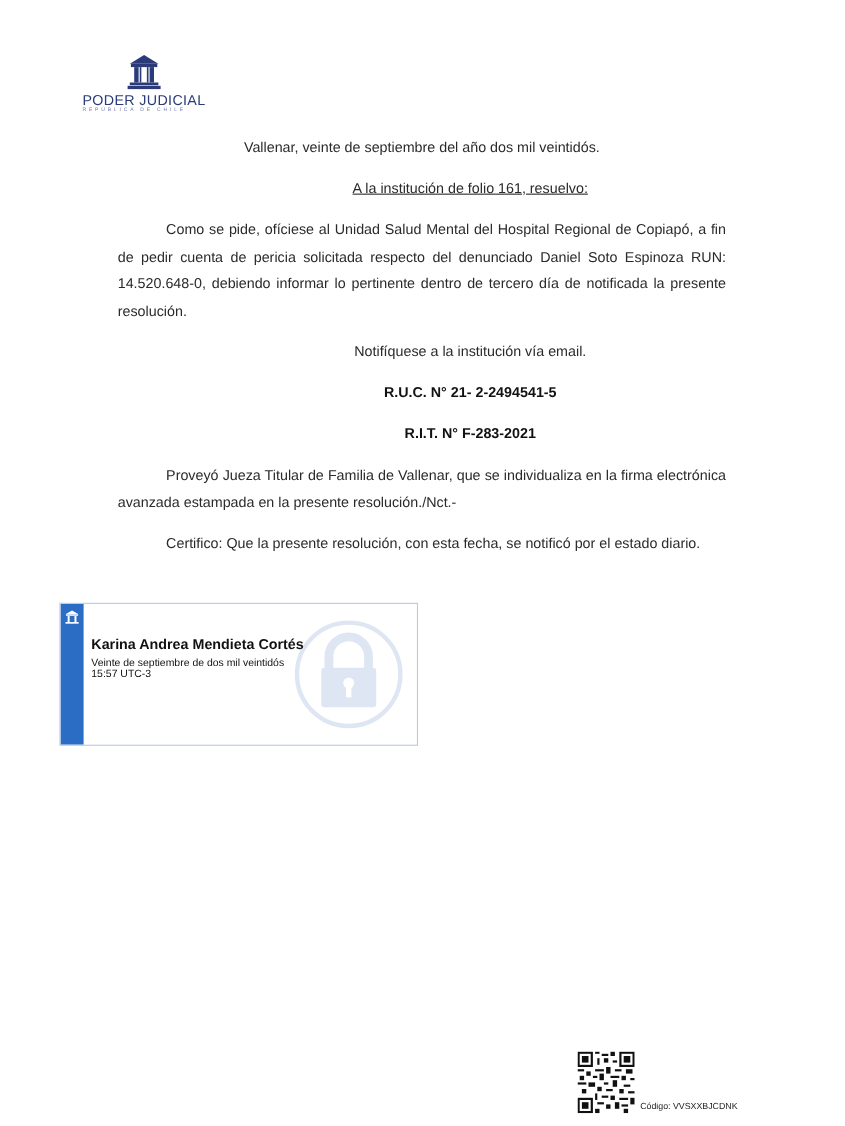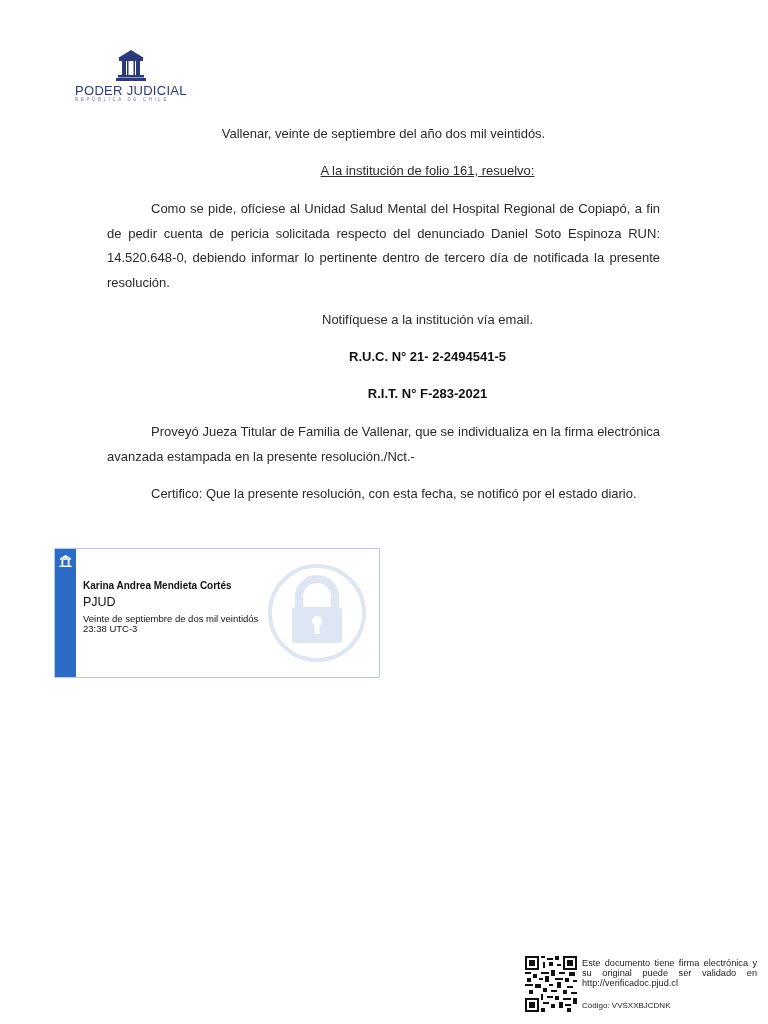--- a/index.html
+++ b/index.html
@@ -79,21 +79,21 @@
       left: 212px;
       top: 12px;
     }
     .sig-text {
       position: absolute;
       left: 28px;
       top: 29px;
       width: 230px;
       color: #111;
     }
-    .sig-name { font-weight: bold; font-size: 10px; line-height: 16px; }
+    .sig-name { font-weight: bold; font-size: 13px; line-height: 16px; }
     .sig-line { font-size: 12.5px; line-height: 16px; }
     .sig-small { font-size: 9.5px; line-height: 10px; margin-top: 4px; }
 
     .verify {
       position: absolute;
       left: 525px;
       top: 956px;
       width: 236px;
       height: 60px;
     }
@@ -161,23 +161,22 @@
   </div>
   <svg class="sig-lock" width="100" height="104" viewBox="0 0 100 104">
     <circle cx="50" cy="52" r="47" fill="none" stroke="#dde6f2" stroke-width="4"></circle>
     <path d="M32 48 V36 a18 18 0 0 1 36 0 V48" fill="none" stroke="#dde6f2" stroke-width="8"></path>
     <rect x="25" y="46" width="50" height="36" rx="3" fill="#dde6f2"></rect>
     <circle cx="50" cy="60" r="5" fill="#ffffff"></circle>
     <rect x="47.5" y="62" width="5" height="11" fill="#ffffff"></rect>
   </svg>
   <div class="sig-text">
     <div class="sig-name">Karina Andrea Mendieta Cortés</div>
-    <div class="sig-line">PJUD</div>
     <div class="sig-small">Veinte de septiembre de dos mil veintidós</div>
-    <div class="sig-small" style="margin-top:0;">23:38 UTC-3</div>
+    <div class="sig-small" style="margin-top:0;">15:57 UTC-3</div>
   </div>
 </div>
 
 <div class="verify">
   <svg class="qr" viewBox="0 0 26 28">
     <rect width="26" height="28" fill="#fff"></rect>
     <rect x="0" y="0" width="7" height="7" fill="#111"></rect>
       <rect x="1" y="1" width="5" height="5" fill="#fff"></rect>
       <rect x="2" y="2" width="3" height="3" fill="#111"></rect>
     <rect x="19" y="0" width="7" height="7" fill="#111"></rect>
@@ -221,15 +220,14 @@
         <rect x="19" y="21" width="4" height="1"></rect>
         <rect x="24" y="21" width="2" height="3"></rect>
       <rect x="9" y="23" width="3" height="1"></rect>
         <rect x="13" y="24" width="2" height="2"></rect>
         <rect x="17" y="23" width="2" height="3"></rect>
       <rect x="20" y="24" width="3" height="1"></rect>
         <rect x="8" y="26" width="2" height="2"></rect>
         <rect x="21" y="26" width="2" height="2"></rect>
     </g>
   </svg>
-  <div class="verify-text">Este documento tiene firma electrónica y su original puede ser validado en http://verificadoc.pjud.cl</div>
   <div class="verify-code">Código: VVSXXBJCDNK</div>
 </div>
 
 </body></html>

